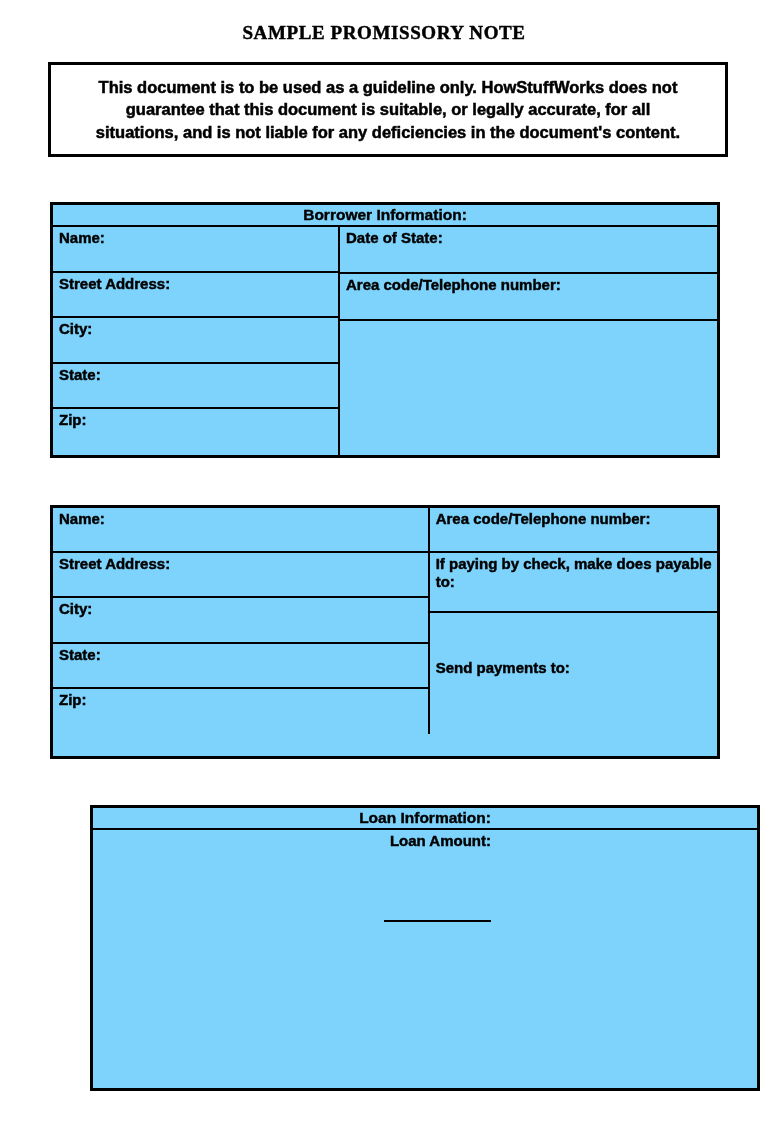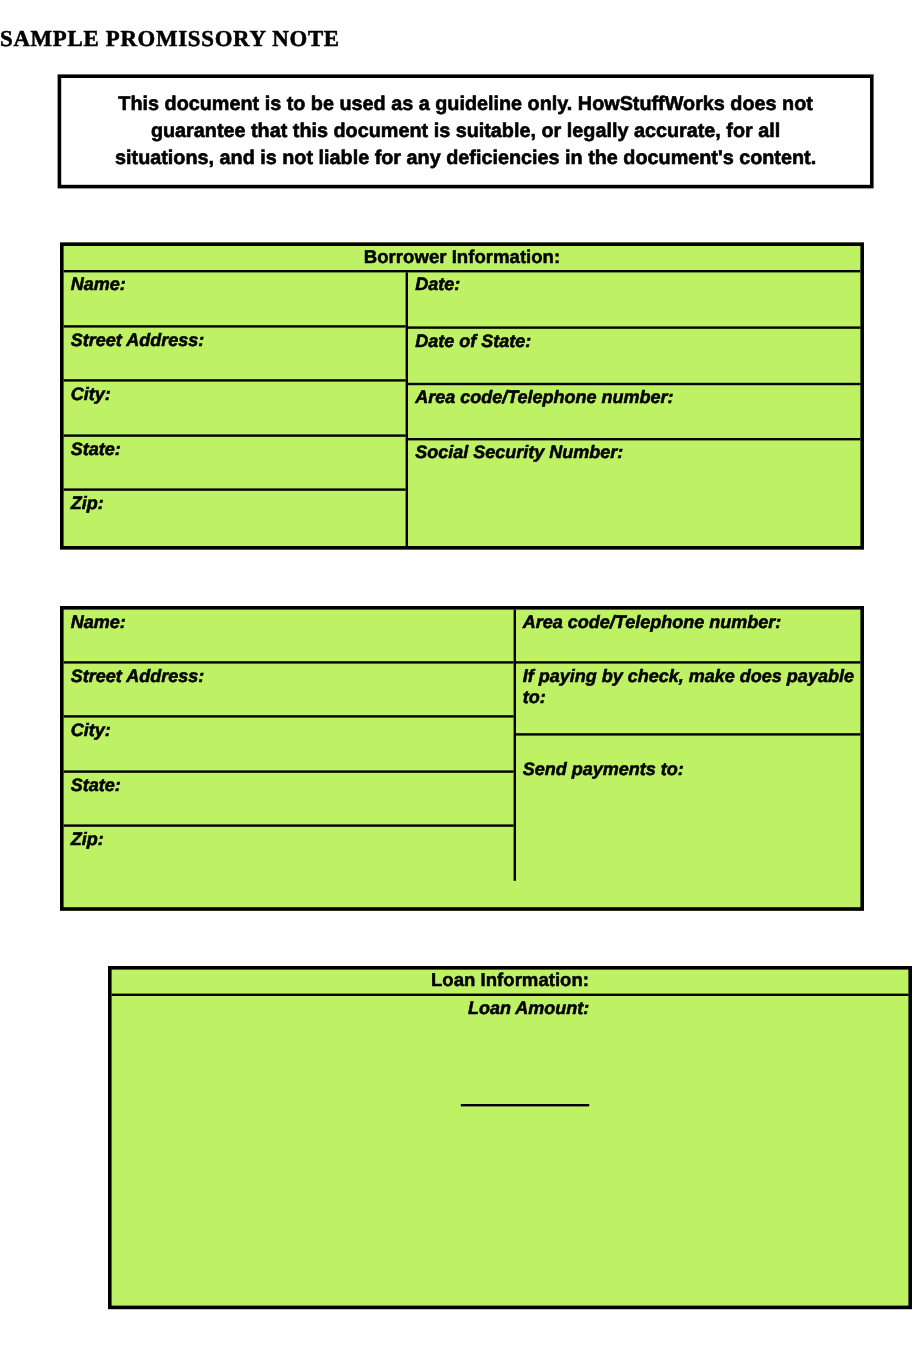--- a/index.html
+++ b/index.html
@@ -15,20 +15,21 @@
     color: #000000;
     overflow: hidden;
   }
 
   
   #doc-title {
     position: absolute;
     left: 0;
     top: 22px;
     width: 768px;
+    text-align: center;
     font-family: "Liberation Serif", "DejaVu Serif", serif;
     font-weight: bold;
     font-size: 19px;
     letter-spacing: 0.6px;
     -webkit-text-stroke: 0.45px #000;
   }
 
   
   #disclaimer-box {
     position: absolute;
@@ -49,38 +50,37 @@
     line-height: 1.36;
     padding: 0 32px;
     -webkit-text-stroke: 0.5px #000;
   }
 
   
   .form-table {
     position: absolute;
     box-sizing: border-box;
     border: 3px solid #000;
-    background: #bef264;
+    background: #7dd3fc;
   }
   .tbl-header {
     box-sizing: border-box;
     border-bottom: 2px solid #000;
     text-align: center;
     font-weight: bold;
     font-size: 15.5px;
     line-height: 20px;
     height: 22px;
     -webkit-text-stroke: 0.4px #000;
   }
   .tbl-body {
     display: flex;
     flex-direction: row;
     height: calc(100% - 22px);
     box-sizing: border-box;
-    font-style: italic;
   }
   .col-left {
     box-sizing: border-box;
     display: flex;
     flex-direction: column;
   }
   .col-right {
     box-sizing: border-box;
     border-left: 2px solid #000;
     display: flex;
@@ -115,21 +115,21 @@
   #lender-table {
     left: 50px;
     top: 505px;
     width: 670px;
     height: 254px;
   }
   #lender-table .col-left { width: 398px; }
   #lender-table .col-left .cell { height: 46.4px; }
   #lender-table .col-right .cell.r1 { height: 46px; }
   #lender-table .col-right .cell.r2 { height: 62px; }
-  #lender-table .col-right .cell.r3 { height: 124px; padding-top: 20px; }
+  #lender-table .col-right .cell.r3 { height: 124px; padding-top: 46px; }
 
   
   #loan-table {
     left: 50px;
     top: 805px;
     width: 670px;
     height: 286px;
     margin-left: 40px;
   }
   #loan-table .col-left { width: 398px; align-items: flex-end; }
@@ -149,24 +149,22 @@
   <div class="tbl-header">Borrower Information:</div>
   <div class="tbl-body">
     <div class="col-left">
       <div class="cell">Name:</div>
       <div class="cell">Street Address:</div>
       <div class="cell">City:</div>
       <div class="cell">State:</div>
       <div class="cell last">Zip:</div>
     </div>
     <div class="col-right">
-      <div class="cell">Date:</div>
       <div class="cell">Date of State:</div>
       <div class="cell">Area code/Telephone number:</div>
-      <div class="cell last">Social Security Number:</div>
     </div>
   </div>
 </div>
 
 <div class="form-table" id="lender-table">
   <div class="tbl-body">
     <div class="col-left">
       <div class="cell">Name:</div>
       <div class="cell">Street Address:</div>
       <div class="cell">City:</div>

